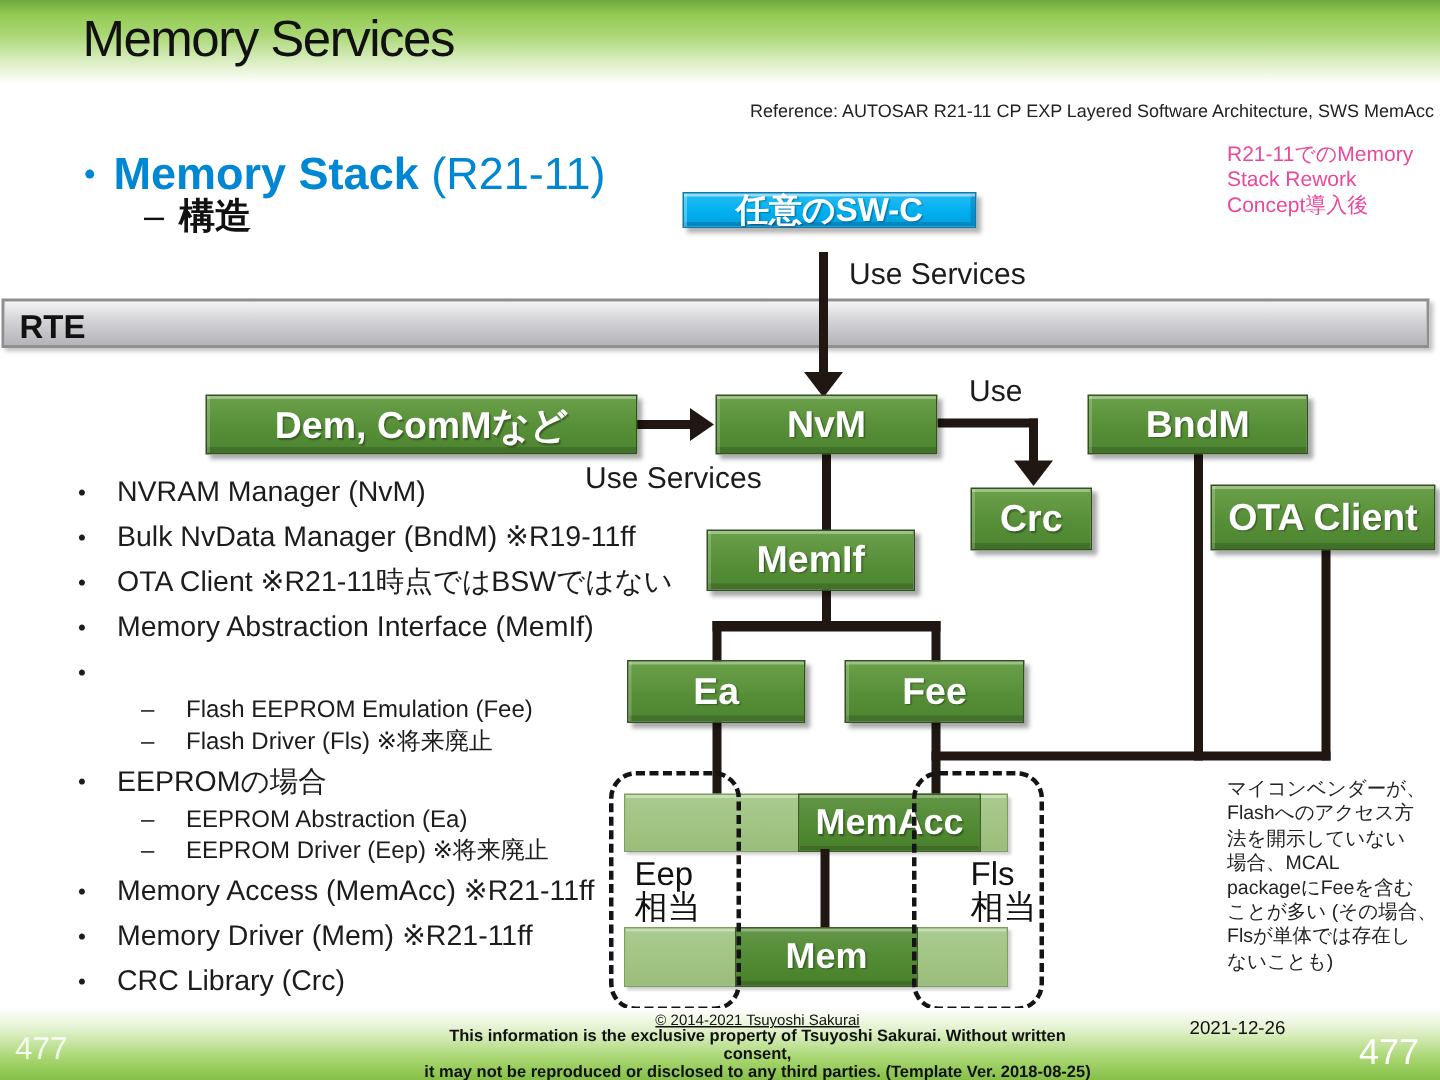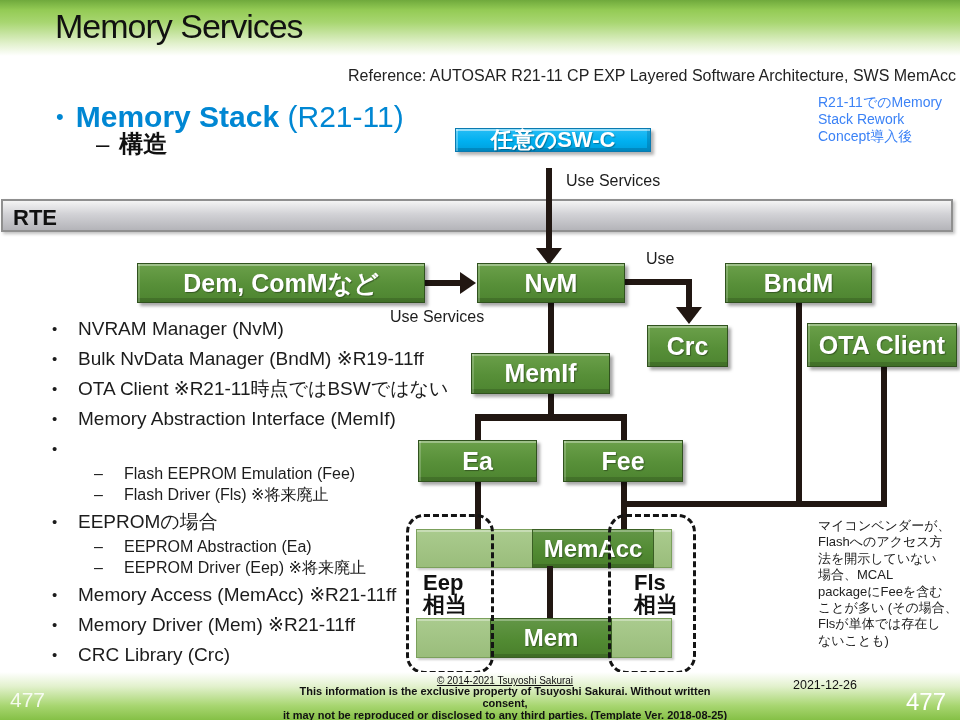--- a/index.html
+++ b/index.html
@@ -11,31 +11,31 @@
   
   .title-bar{
     position:absolute; left:0; top:0; width:960px; height:56px;
     background:linear-gradient(180deg,#6fa93c 0%,#94cb55 18%,#a8d671 40%,#e2f1cd 78%,#ffffff 100%);
   }
   .title-text{
     position:absolute; left:55px; top:7px; font-size:34px; letter-spacing:-1px;
     color:#111; font-weight:400;
   }
   .ref-text{
-    position:absolute; right:4px; top:67px; font-size:16px; color:#222;
+    position:absolute; right:4px; top:67px; font-size:12px; color:#222;
   }
   
   .heading{ position:absolute; left:56px; top:100px; font-size:30px; color:#0087d3; white-space:nowrap;}
   .heading .hb{ font-size:22px; vertical-align:3px; margin-right:12px;}
   .heading .hmain{ font-weight:bold;}
   .subheading{ position:absolute; left:96px; top:128px; font-size:24px; font-weight:bold; color:#111;}
   .subheading .dash{ font-weight:400; margin-right:10px;}
   .note-tr{
     position:absolute; left:818px; top:94px; width:142px; font-size:14px;
-    line-height:1.2; color:#3b82f6; white-space:pre-line;
+    line-height:1.2; color:#ec4899; white-space:pre-line;
   }
   
   .rte-bar{
     position:absolute; left:1px; top:199px; width:952px; height:33px;
     background:linear-gradient(180deg,#f4f4f4 0%,#d2d2d6 45%,#b4b4b9 100%);
     border:2px solid #8f8f8f; box-shadow:2px 2px 3px rgba(0,0,0,.25);
     z-index:1; box-sizing:border-box;
   }
   .rte-label{ position:absolute; left:10px; top:4px; font-size:22px; font-weight:bold; color:#111;}
   
@@ -75,29 +75,29 @@
     color:#fff; font-weight:bold; font-size:24px;
     display:flex; align-items:center; justify-content:center;
     text-shadow:1px 1px 1px rgba(0,0,0,.35);
   }
   
   .dashed{
     position:absolute; z-index:5; border:3px dashed #141414; border-radius:18px;
     background:transparent; box-sizing:border-box;
   }
   .side-label{
-    position:absolute; z-index:6; font-size:22px; font-weight:bold; color:#111;
+    position:absolute; z-index:6; font-size:22px; font-weight:normal; color:#111;
     line-height:1.0; white-space:pre-line;
   }
   
   .ln{ position:absolute; background:#211712; z-index:3; }
   .arr{ position:absolute; width:0; height:0; z-index:3; }
   .arr.down{ border-left:13px solid transparent; border-right:13px solid transparent; border-top:17px solid #211712; }
   .arr.right{ border-top:11px solid transparent; border-bottom:11px solid transparent; border-left:16px solid #211712; }
-  .conn-label{ position:absolute; z-index:6; font-size:16px; color:#1c1c1c; white-space:nowrap; }
+  .conn-label{ position:absolute; z-index:6; font-size:20px; color:#1c1c1c; white-space:nowrap; }
   
   .bullets{
     position:absolute; left:52px; top:318px; width:392px; z-index:6;
     list-style:none; margin:0; padding:0;
   }
   .bullets li{ display:flex; white-space:nowrap; color:#1c1c1c; }
   .bullets li.l1{ font-size:19px; line-height:22px; margin:0 0 8px 0; }
   .bullets li.l1 .mk{ width:26px; flex:0 0 26px; font-size:15px; }
   .bullets li.l1.tight{ margin-bottom:4px; }
   .bullets li.l2{ font-size:16px; line-height:20px; margin:0 0 1px 42px; }
@@ -181,21 +181,21 @@
 
   <div class="lbar" style="left:416px;top:529px;width:256px;height:39px;"></div>
   <div class="dbar" style="left:490px;top:529px;width:122px;height:39px;margin-left:42px;">MemAcc</div>
   <div class="lbar" style="left:416px;top:618px;width:256px;height:40px;"></div>
   <div class="dbar" style="left:490px;top:618px;width:122px;height:40px;">Mem</div>
 
   <div class="dashed" style="left:406px;top:514px;width:88px;height:160px;"></div>
   <div class="dashed" style="left:608px;top:514px;width:88px;height:160px;"></div>
   <div class="side-label" style="left:423px;top:572px;">Eep
 相当</div>
-  <div class="side-label" style="left:634px;top:572px;">Fls
+  <div class="side-label" style="left:647px;top:572px;">Fls
 相当</div>
 
   <ul class="bullets">
     <li class="l1">
         <span class="mk">•</span>
         <span>NVRAM Manager (NvM)</span>
       </li>
     <li class="l1">
         <span class="mk">•</span>
         <span>Bulk NvData Manager (BndM) ※R19-11ff</span>

